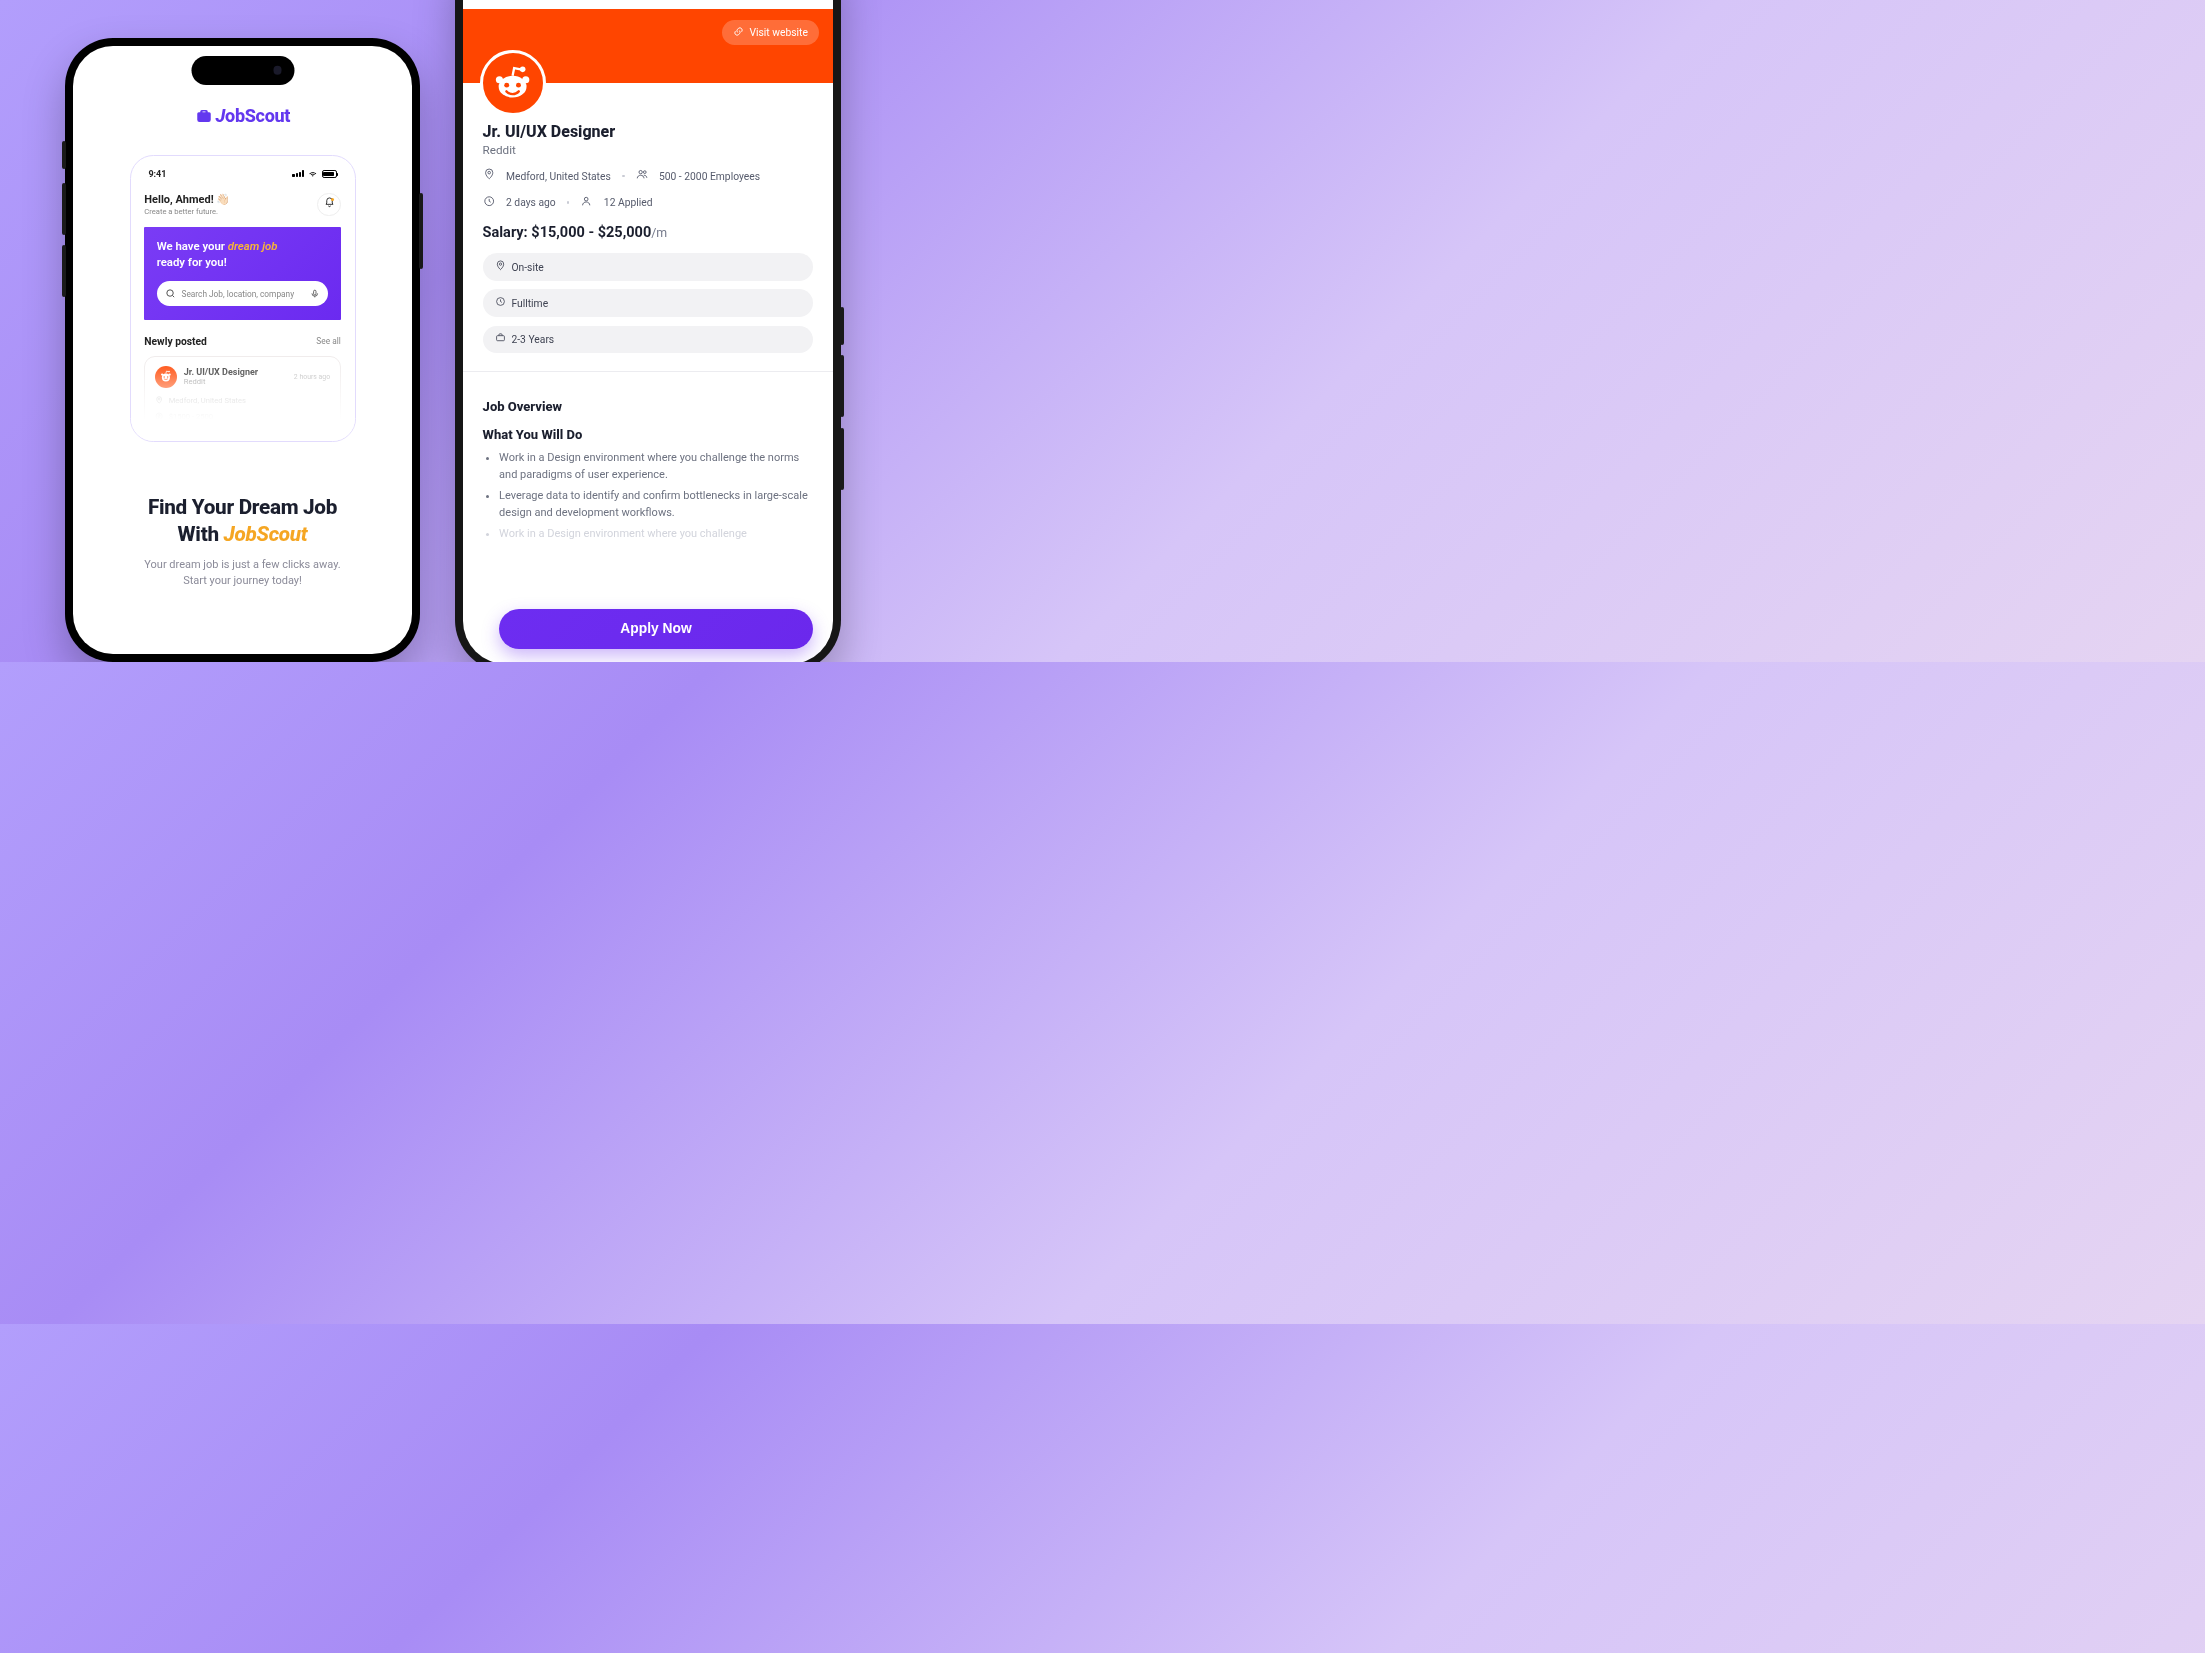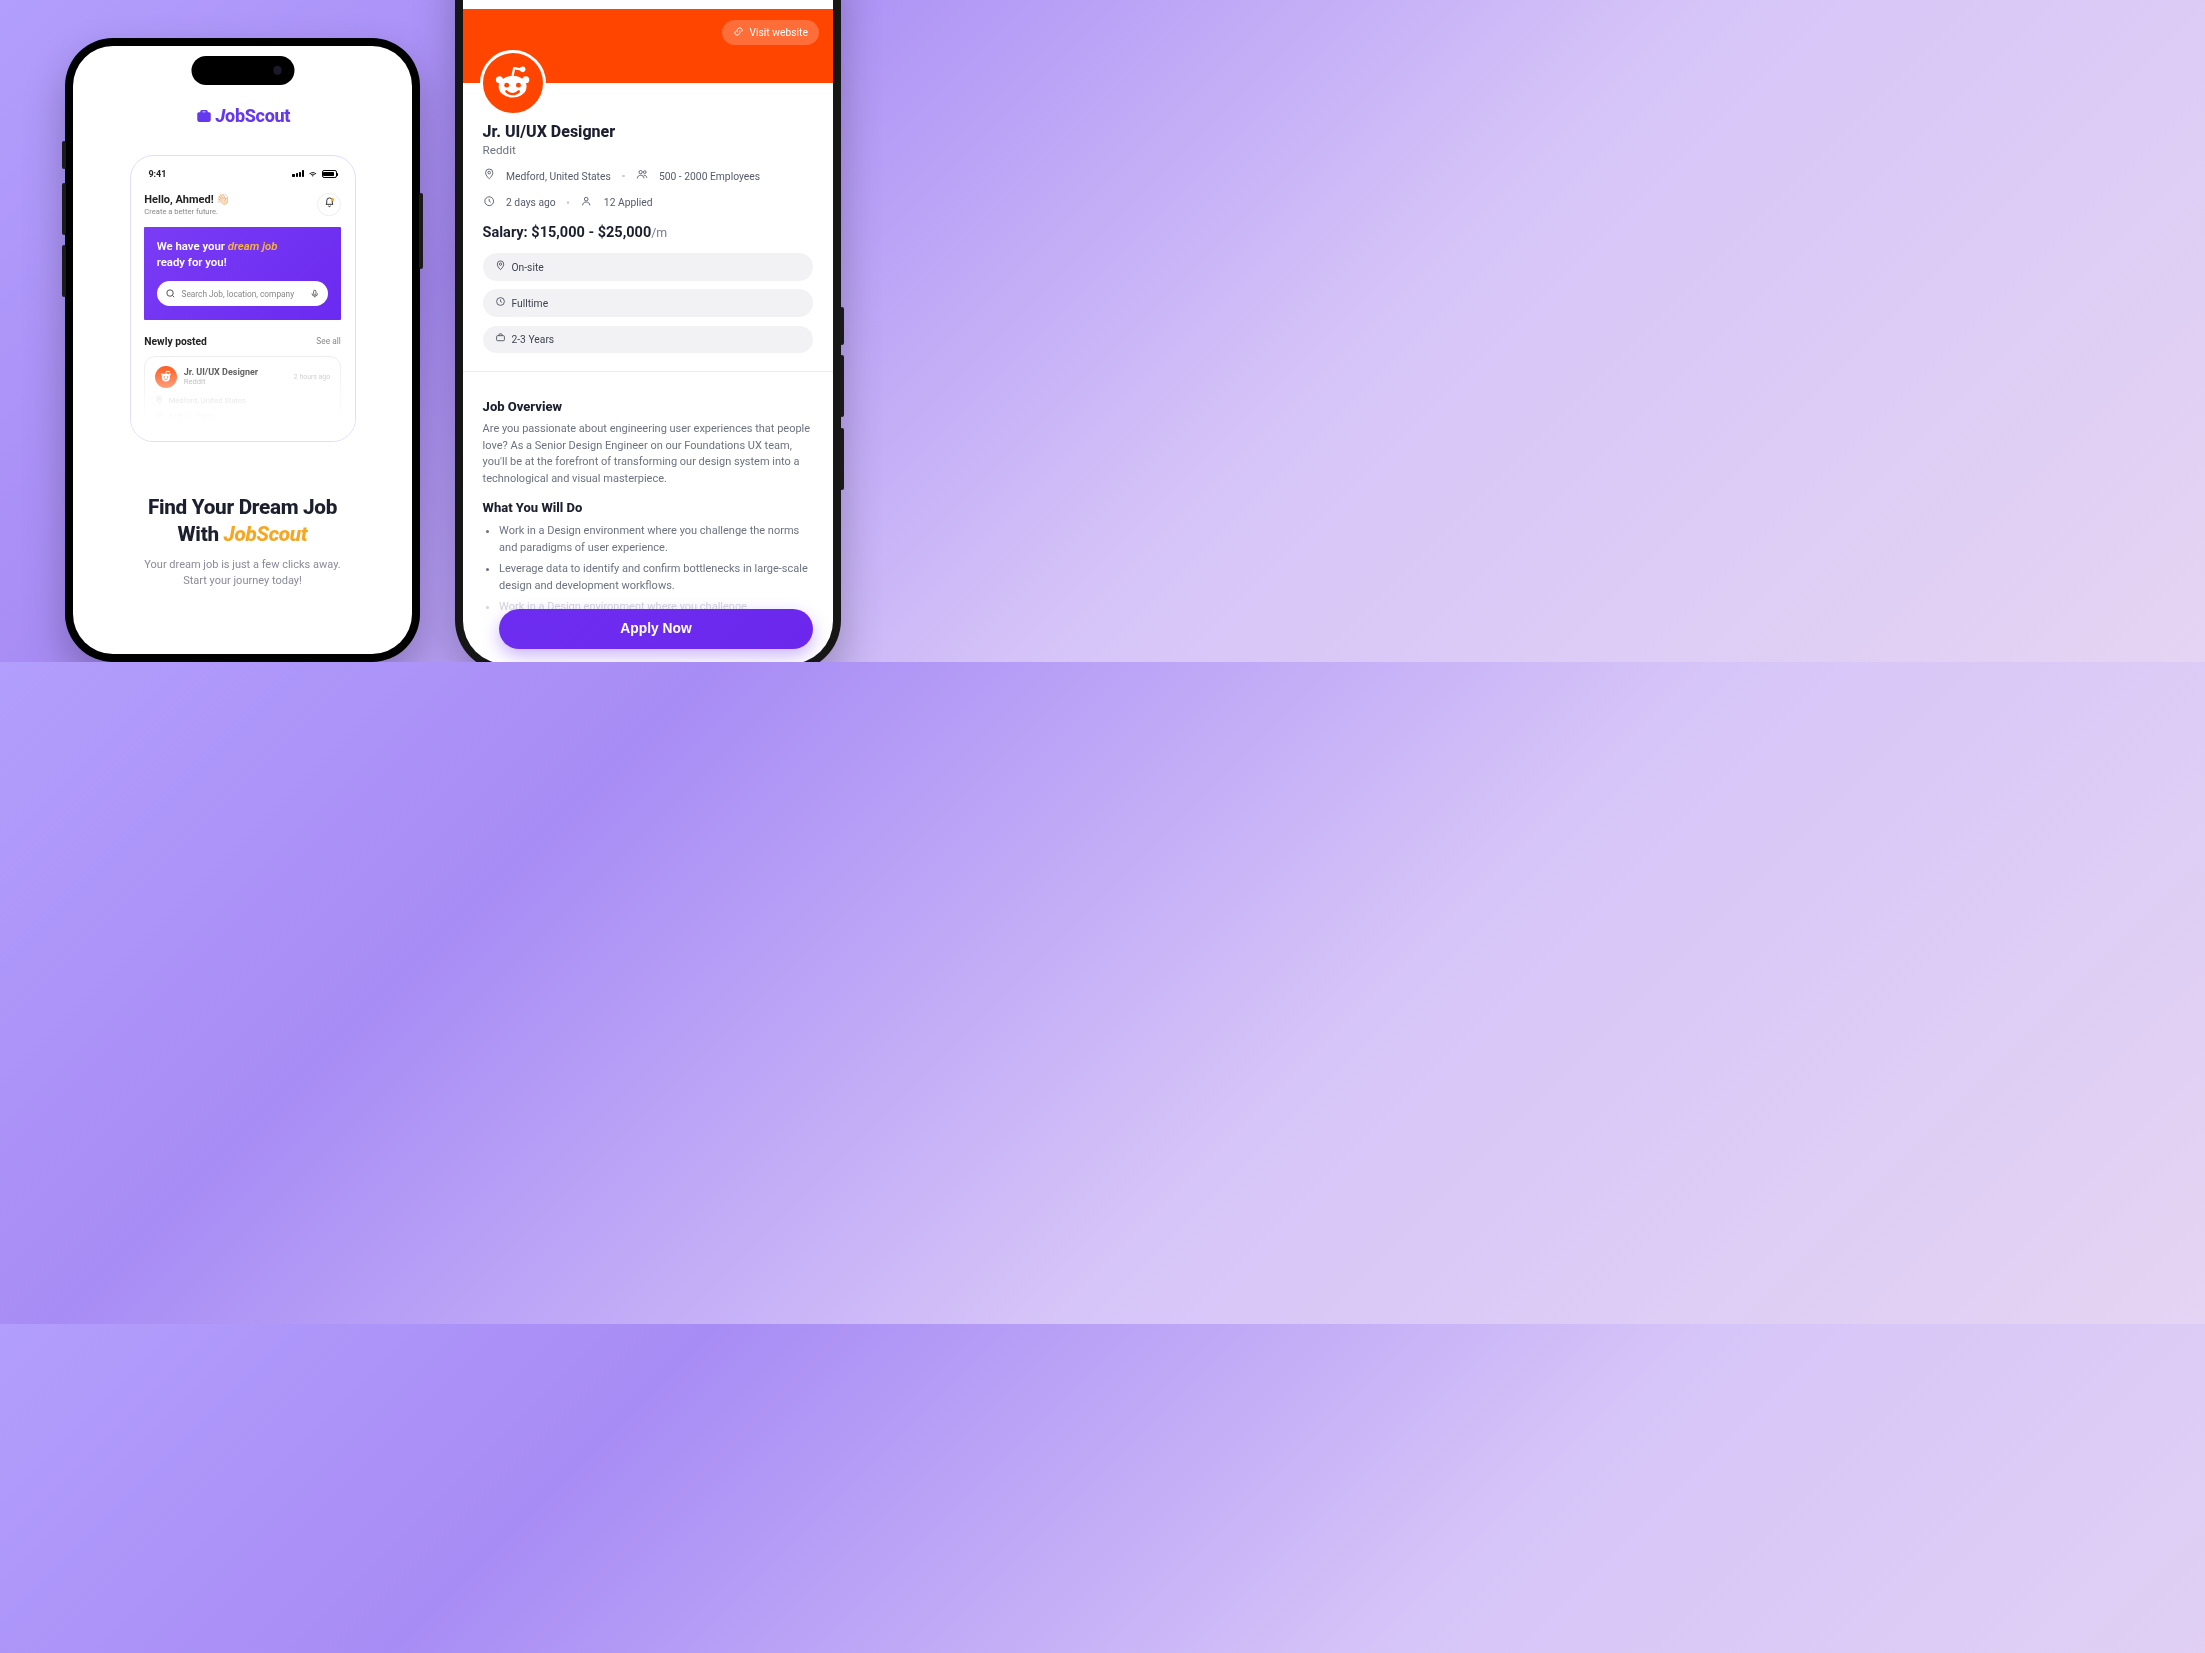--- a/index.html
+++ b/index.html
@@ -474,21 +474,20 @@
           </span>
           <span>2-3 Years</span>
         </div>
       </div>
     </div>
 
     <div class="rs-divider"></div>
 
     <div class="rs-overview">
       <div class="rs-h2">Job Overview</div>
-      <div class="rs-p">Are you passionate about engineering user experiences that people love? As a Senior Design Engineer on our Foundations UX team, you'll be at the forefront of transforming our design system into a technological and visual masterpiece.</div>
 
       <div class="rs-h2">What You Will Do</div>
       <ul class="rs-ul">
         <li>Work in a Design environment where you challenge the norms and paradigms of user experience.</li>
         <li>Leverage data to identify and confirm bottlenecks in large-scale design and development workflows.</li>
         <li class="faded">Work in a Design environment where you challenge</li>
       </ul>
     </div>
 
     <div class="rs-apply-wrap">

